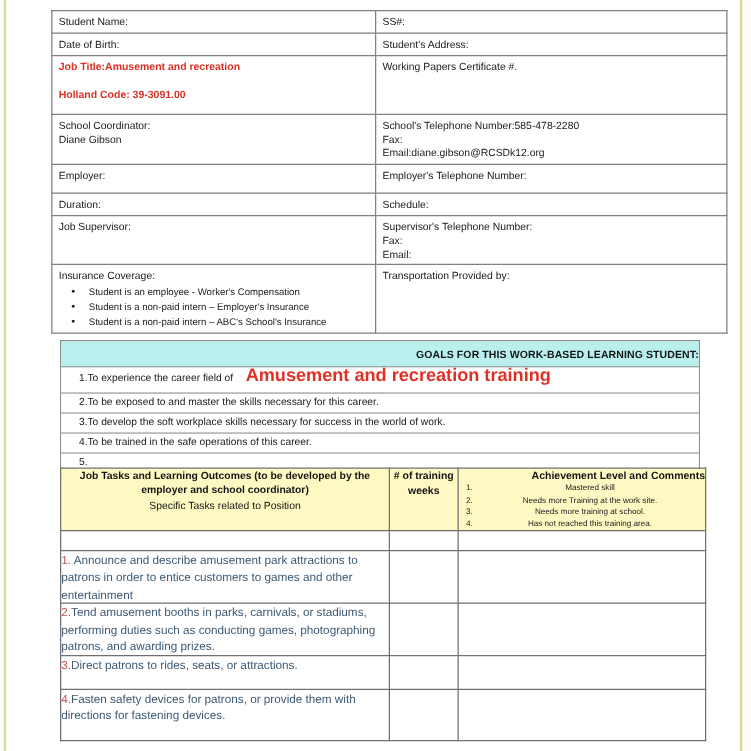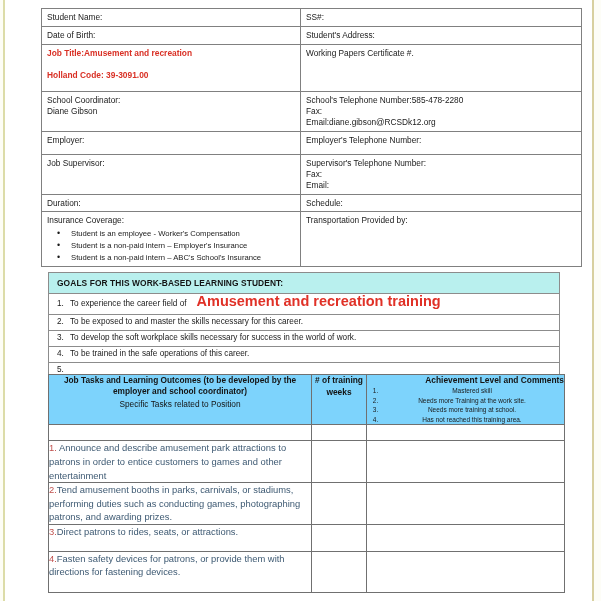--- a/index.html
+++ b/index.html
@@ -101,20 +101,21 @@
   }
 
   
   .goals {
     position: absolute;
     left: 48px;
     top: 272px;
     width: 512px;
     border: 1px solid #8c8c8c;
     box-sizing: border-box;
+    text-align: right;
   }
   .goals-head {
     background: #b9f0ee;
     border-bottom: 1px solid #8c8c8c;
     font-size: 8.4px;
     font-weight: bold;
     color: #141414;
     padding: 5px 0 5px 8px;
     letter-spacing: 0.1px;
   }
@@ -146,21 +147,21 @@
     top: 374px;
     width: 513px;
     border-collapse: collapse;
     table-layout: fixed;
   }
   table.tasks td, table.tasks th {
     border: 1px solid #707070;
     vertical-align: top;
     padding: 0;
   }
-  .th-cyan { background: #7dd3fc; }
+  .th-cyan { background: #fef9c3; }
   .c1 { width: 262px; }
   .c2 { width: 54px; }
   .c3 { width: 197px; }
   .th1 {
     text-align: center;
     font-size: 8.3px;
     font-weight: bold;
     color: #141414;
     padding: 4px 6px 5px 6px;
     line-height: 1.38;
@@ -255,34 +256,34 @@
       <tr>
         <td class="col-l" style="height:16px;">
           <span class="cell-line">Employer:</span>
         </td>
         <td class="col-r">
           <span class="cell-line">Employer's Telephone Number:</span>
         </td>
       </tr>
       <tr>
         <td class="col-l">
+          <span class="cell-line">Duration:</span>
+        </td>
+        <td class="col-r">
+          <span class="cell-line">Schedule:</span>
+        </td>
+      </tr>
+      <tr>
+        <td class="col-l">
           <span class="cell-line">Job Supervisor:</span>
         </td>
         <td class="col-r">
           <span class="cell-line">Supervisor's Telephone Number:</span>
           <span class="cell-line">Fax:</span>
           <span class="cell-line">Email:</span>
-        </td>
-      </tr>
-      <tr>
-        <td class="col-l">
-          <span class="cell-line">Duration:</span>
-        </td>
-        <td class="col-r">
-          <span class="cell-line">Schedule:</span>
         </td>
       </tr>
       <tr>
         <td class="col-l">
           <span class="cell-line">Insurance Coverage:</span>
           <ul class="ins">
             <li>Student is an employee - Worker's Compensation</li>
             <li>Student is a non-paid intern – Employer's Insurance</li>
             <li>Student is a non-paid intern – ABC's School's Insurance</li>
           </ul>

